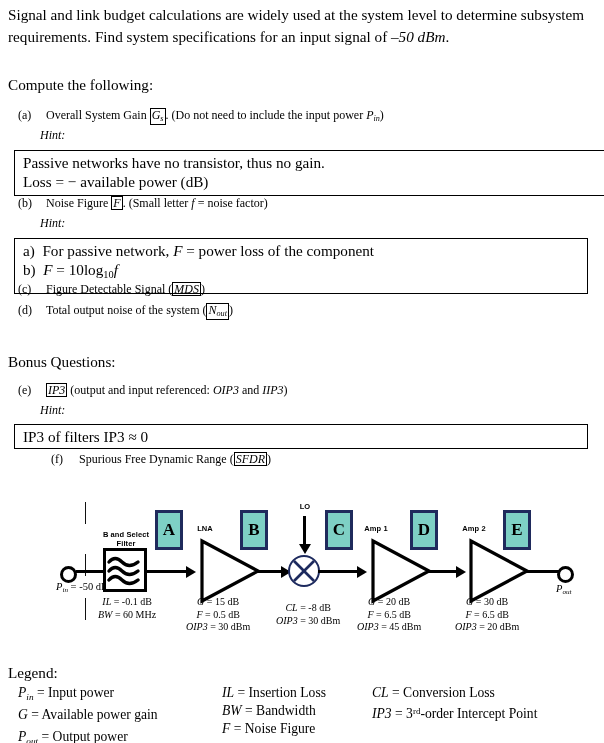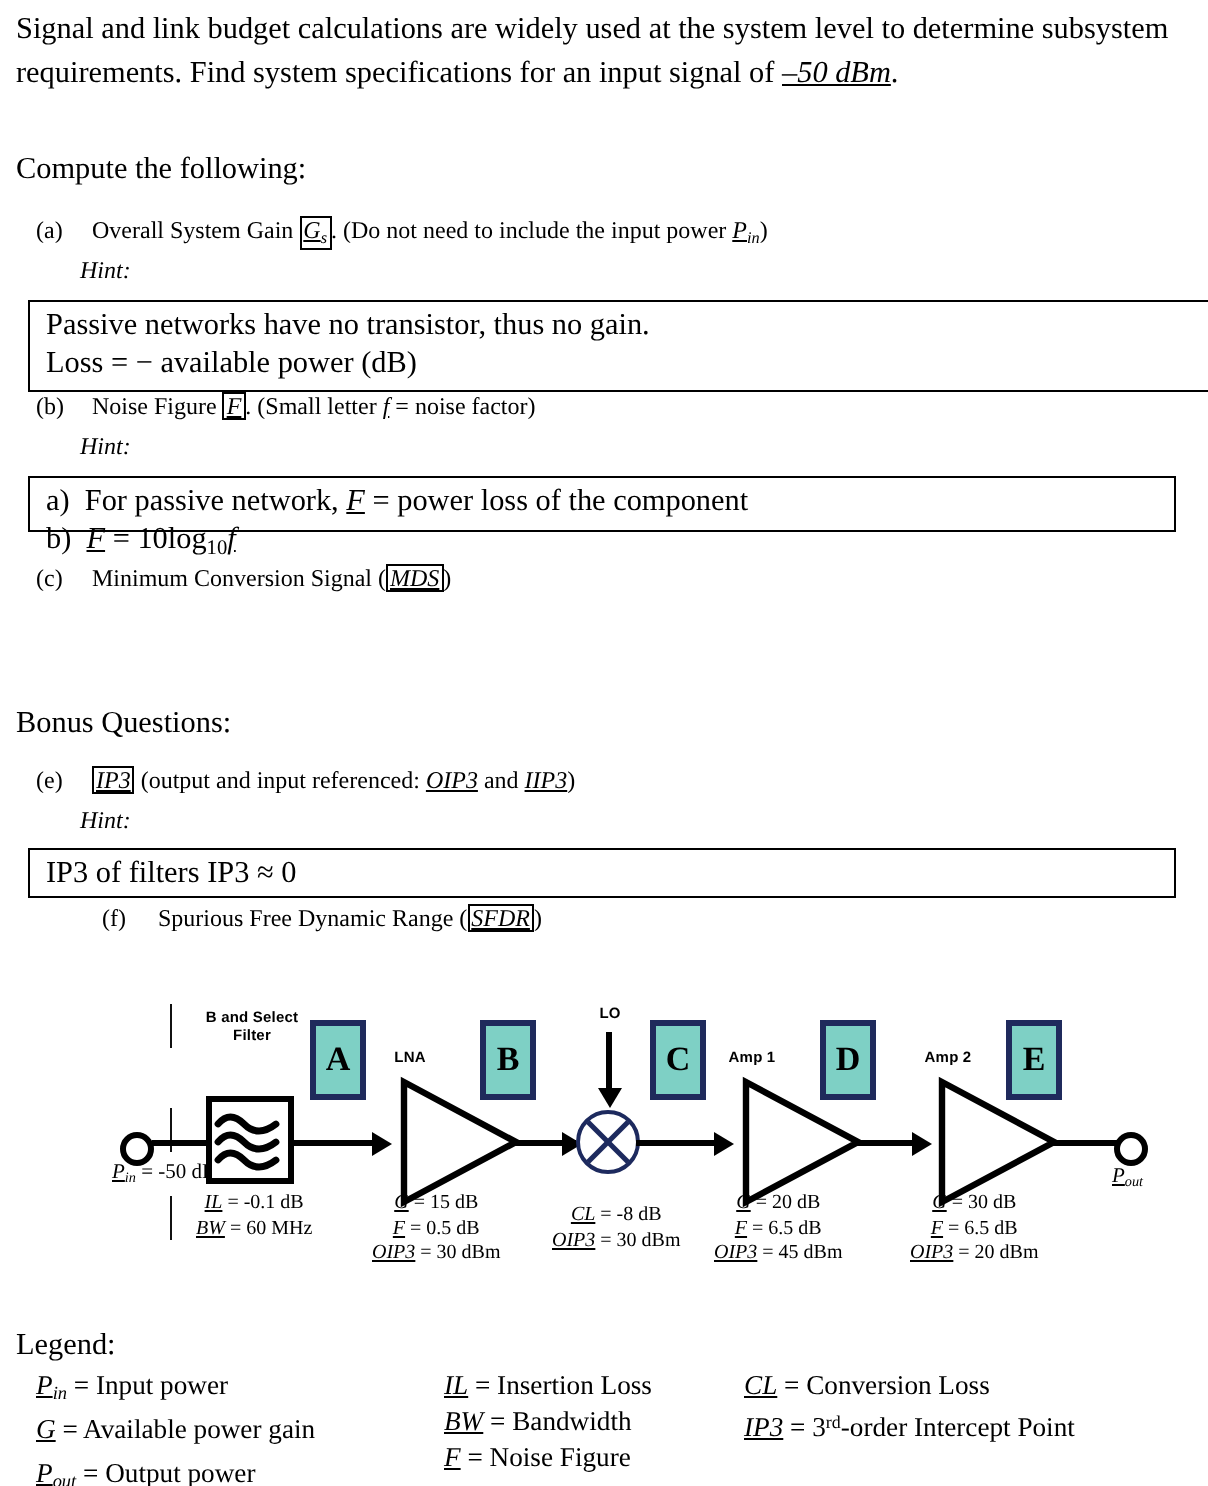--- a/index.html
+++ b/index.html
@@ -28,21 +28,21 @@
     width: 590px;
     font-size: 15.2px;
     line-height: 21.5px;
   }
   .compute {
     position: absolute;
     left: 8px;
     top: 76px;
     font-size: 15.2px;
   }
-  i, .it { font-style: italic; text-decoration: underline; }
+  i, .it { font-style: italic; }
   .sub { font-size: 0.68em; vertical-align: -0.28em; font-style: italic; }
   .sup { font-size: 0.66em; vertical-align: 0.45em; }
   .sub-up { font-size: 0.68em; vertical-align: -0.28em; font-style: normal; }
 
   .boxed {
     border: 1.2px solid #000;
     padding: 0px 1px;
     display: inline-block;
     line-height: 1.04;
   }
@@ -197,29 +197,32 @@
   <div class="hint" style="top:128px;">Hint:</div>
   <div class="hintbox" style="left:14px; top:150px; width:600px; height:46px;">
     <div>Passive networks have no transistor, thus no gain.</div>
     <div>Loss = − available power (dB)</div>
   </div>
 
   <div class="item" style="top:196px;">
     <span class="lbl">(b)</span><span>Noise Figure </span><span class="boxed"><i>F</i></span><span>. (Small letter </span><i>f</i><span> = noise factor)</span>
   </div>
   <div class="hint" style="top:216px;">Hint:</div>
-  <div class="hintbox" style="left:14px; top:238px; width:574px; height:28px;">
+  <div class="hintbox" style="left:14px; top:238px; width:574px; height:56px;">
     <div>a)&nbsp; For passive network, <i>F</i> = power loss of the component</div>
     <div>b)&nbsp; <i>F</i> = 10log<span class="sub-up">10</span><i>f</i></div>
   </div>
 
   <div class="item" style="top:282px;">
-    <span class="lbl">(c)</span><span>Minimum Conversion Signal (</span><span class="boxed"><i>MDS</i></span><span>)</span>
-  </div>
-
+    <span class="lbl">(c)</span><span>Figure Detectable Signal (</span><span class="boxed"><i>MDS</i></span><span>)</span>
+  </div>
+
+  <div class="item" style="top:303px;">
+    <span class="lbl">(d)</span><span>Total output noise of the system (</span><span class="boxed"><i>N</i><span class="sub">out</span></span><span>)</span>
+  </div>
 
   <div class="bonus" style="top:353px;">Bonus Questions:</div>
 
   <div class="item" style="top:383px;">
     <span class="lbl">(e)</span><span class="boxed"><i>IP3</i></span><span> (output and input referenced: <i>OIP3</i> and <i>IIP3</i>)</span>
   </div>
   <div class="hint" style="top:403px;">Hint:</div>
   <div class="hintbox" style="left:14px; top:424px; width:574px; height:25px;">
     <div>IP3 of filters IP3 ≈ 0</div>
   </div>
@@ -235,21 +238,21 @@
     <div class="dashline" style="left:85px; top:110px;"></div>
 
     <div class="port" style="left:60px; top:78px;"></div>
     <div class="portlabel" style="left:56px; top:93px;">
       <i>P</i><span class="sub">in</span><span> = -50 dB</span>
     </div>
 
     <div class="wire" style="left:76px; top:82px; width:42px;"></div>
     <div class="arrowhead" style="left:113px; top:77.5px;"></div>
 
-    <div class="blk-label" style="left:95px; top:16px; width:62px;">
+    <div class="blk-label" style="left:95px; top:42px; width:62px;">
       <div>B and Select</div>
       <div>Filter</div>
     </div>
     <div class="filterbox" style="left:103px; top:60px; width:44px; height:44px;">
       <svg width="38" height="38" viewBox="0 0 38 38" style="display:block;margin:0 auto;">
         <path d="M3 11 Q9 4 16 11 T32 11" stroke="#000" stroke-width="3.4" fill="none" stroke-linecap="round"></path>
         <path d="M3 20 Q9 13 16 20 T32 20" stroke="#000" stroke-width="3.4" fill="none" stroke-linecap="round"></path>
         <path d="M3 29 Q9 22 16 29 T32 29" stroke="#000" stroke-width="3.4" fill="none" stroke-linecap="round"></path>
       </svg>
     </div>

